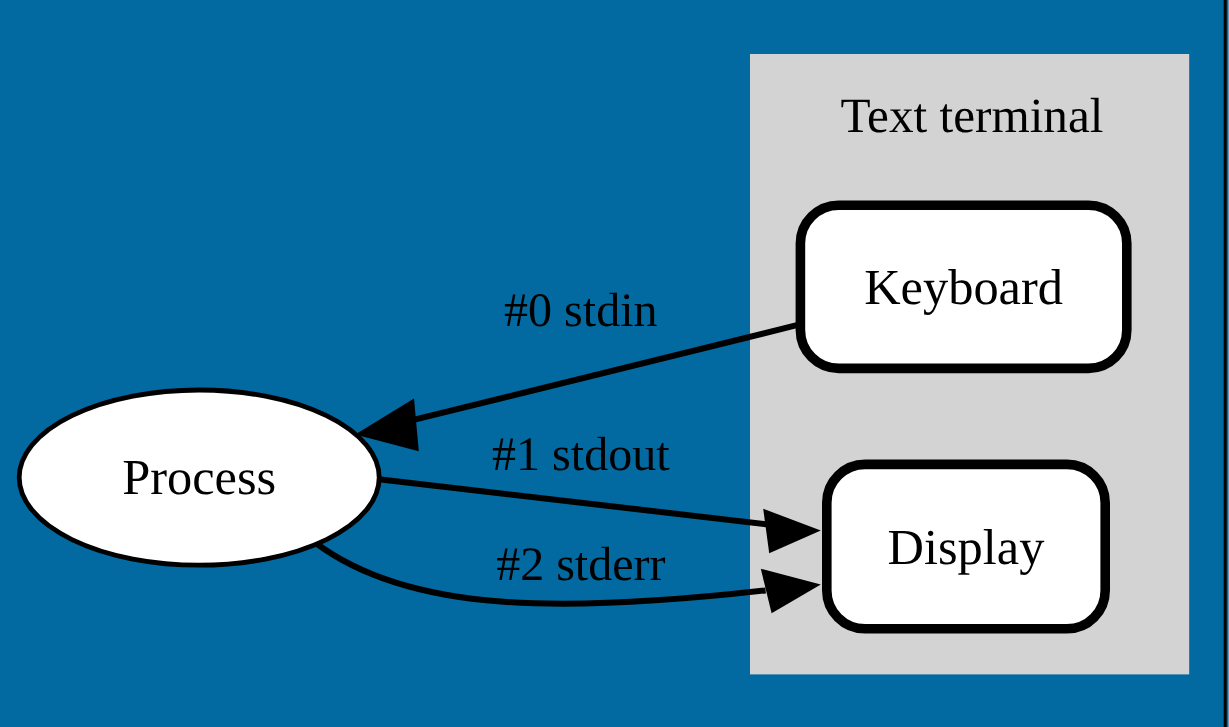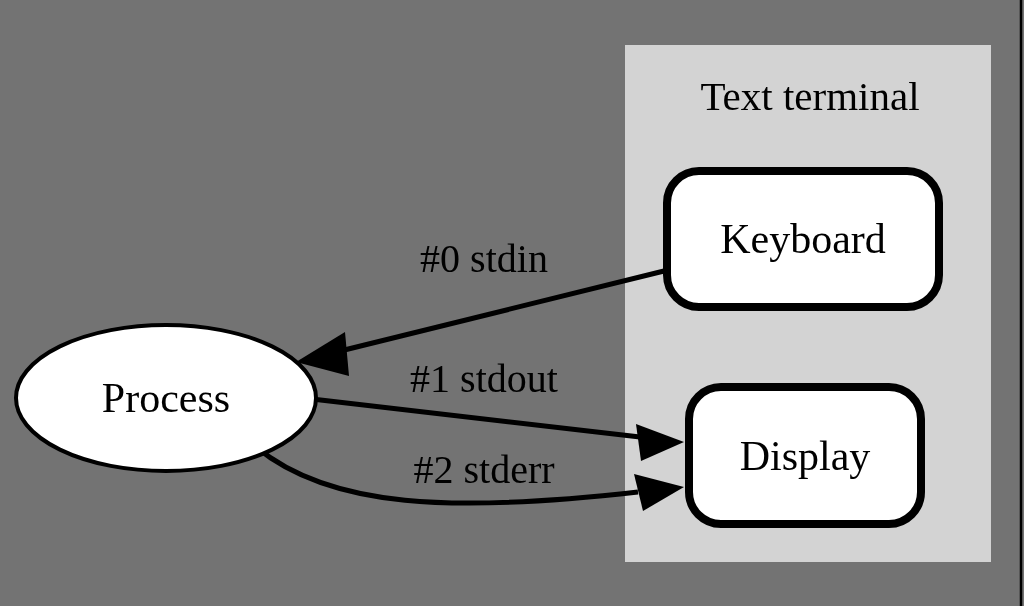--- a/index.html
+++ b/index.html
@@ -10,21 +10,21 @@
   body {
     width: 1024px;
     height: 606px;
     font-family: "Liberation Serif", "DejaVu Serif", serif;
     overflow: hidden;
   }
   #canvas {
     position: relative;
     width: 1024px;
     height: 606px;
-    background: #737373;
+    background: #0369a1;
   }
   #diagram-svg {
     position: absolute;
     left: 0;
     top: 0;
     width: 1024px;
     height: 606px;
   }
   .node-label {
     font-family: "Liberation Serif", "DejaVu Serif", serif;

